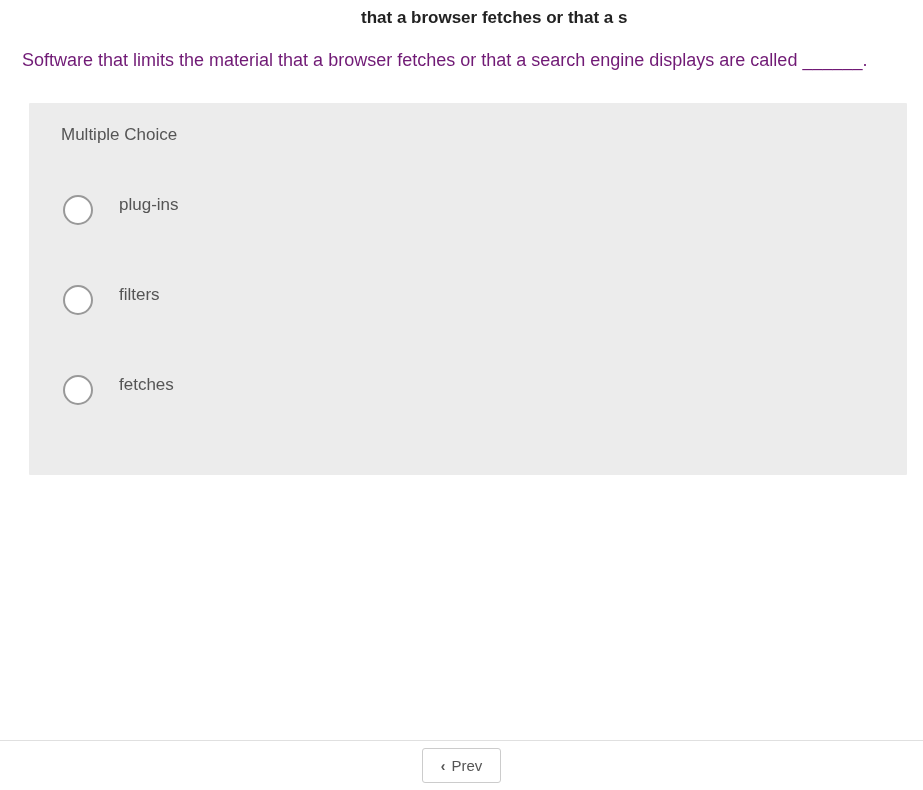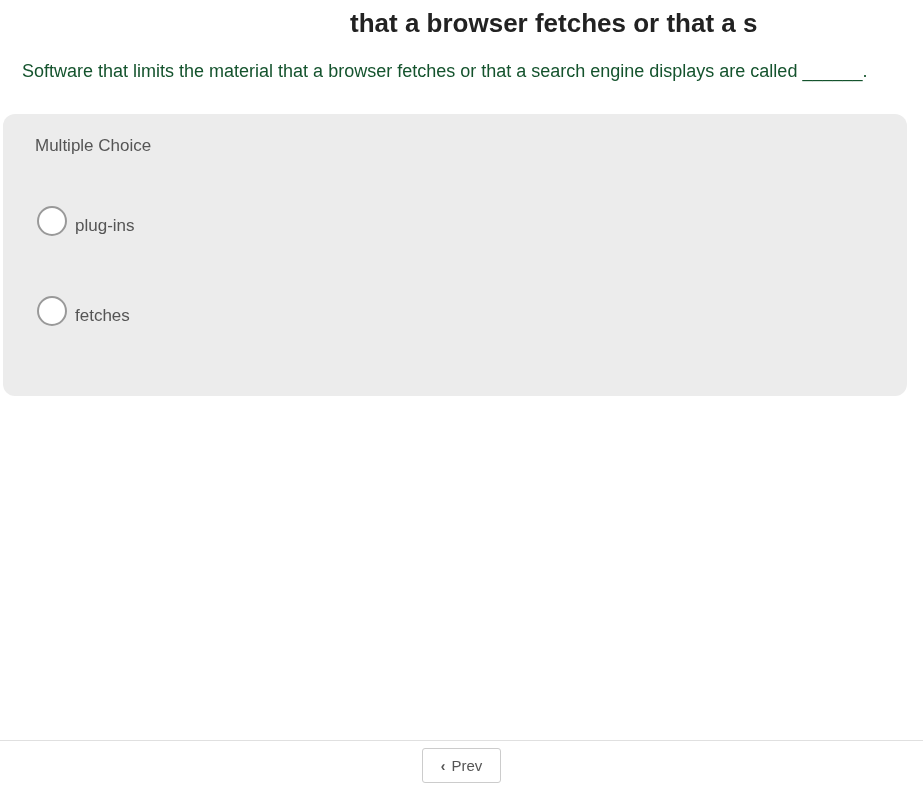--- a/index.html
+++ b/index.html
@@ -12,50 +12,51 @@
     position: relative;
   }
   .page {
     background: #ffffff;
     width: 100%;
     min-height: 100%;
     padding: 0;
   }
   .header-partial {
     padding: 8px 20px 6px 350px;
-    font-size: 26px;
+    font-size: 17px;
     font-weight: 600;
     color: #222;
     white-space: nowrap;
     overflow: hidden;
+    margin-left: 11px;
   }
   .question-text {
     padding: 14px 20px 20px 22px;
     font-size: 18px;
-    color: #14532d;
+    color: #701a75;
     line-height: 1.4;
   }
   .mc-panel {
-    margin: 10px 16px 0 3px;
+    margin: 10px 16px 0 29px;
     background: #ececec;
-    border-radius: 12px;
+    border-radius: 1px;
     padding: 0 0 40px 0;
   }
   .mc-header {
     padding: 22px 28px 10px 32px;
     font-size: 17px;
     color: #555;
   }
   .options {
     padding: 10px 20px 0 34px;
   }
   .option-row {
     display: flex;
-    align-items: flex-end;
-    gap: 8px;
+    align-items: flex-start;
+    gap: 26px;
     padding: 30px 0 30px 0;
     cursor: pointer;
   }
   .radio-circle {
     width: 30px;
     height: 30px;
     border: 2px solid #999;
     border-radius: 50%;
     background: #fff;
     flex-shrink: 0;
@@ -106,20 +107,24 @@
     <div class="mc-header">Multiple Choice</div>
 
     <div class="options">
 
       <div class="option-row">
         <span class="radio-circle"></span>
         <span class="option-label">plug-ins</span>
       </div>
 
 
+      <div class="option-row">
+        <span class="radio-circle"></span>
+        <span class="option-label">filters</span>
+      </div>
 
       <div class="option-row">
         <span class="radio-circle"></span>
         <span class="option-label">fetches</span>
       </div>
 
     </div>
   </div>
 
   <div class="footer-nav">

